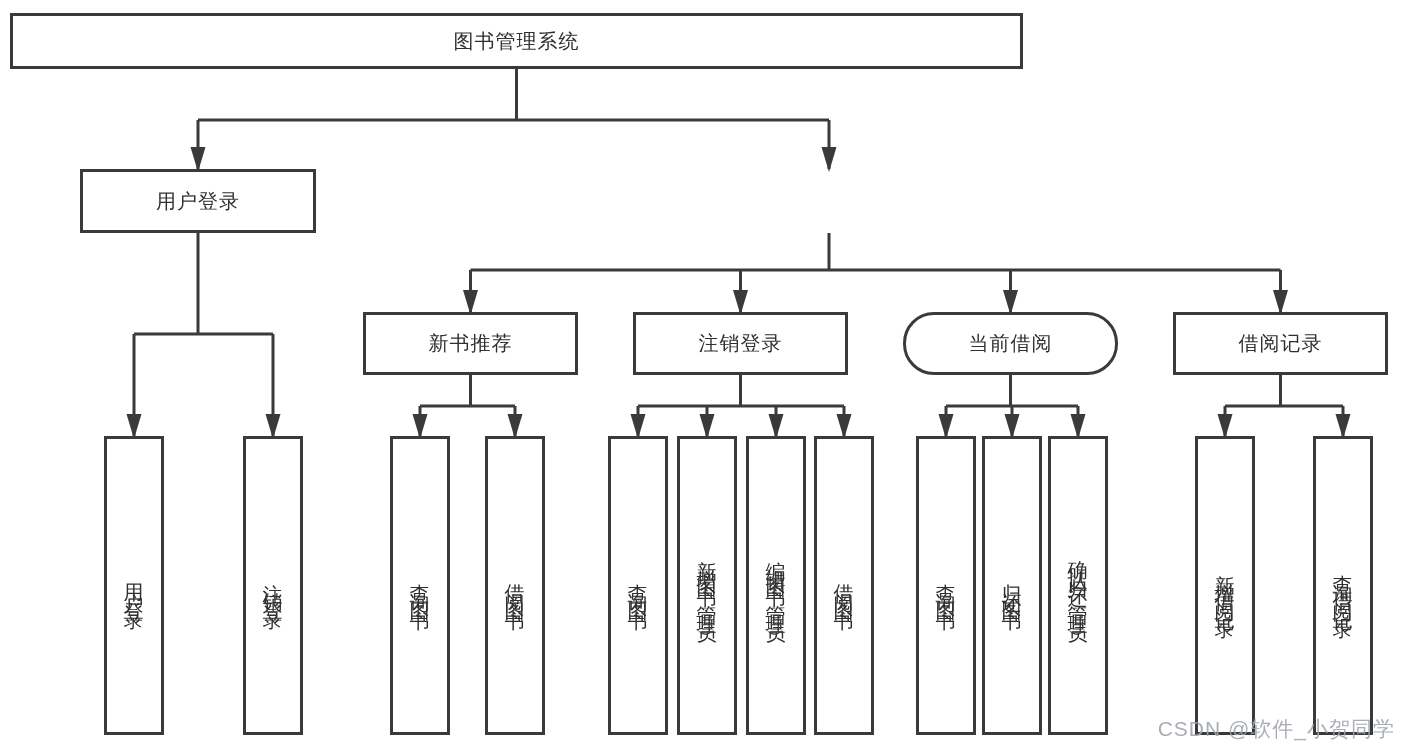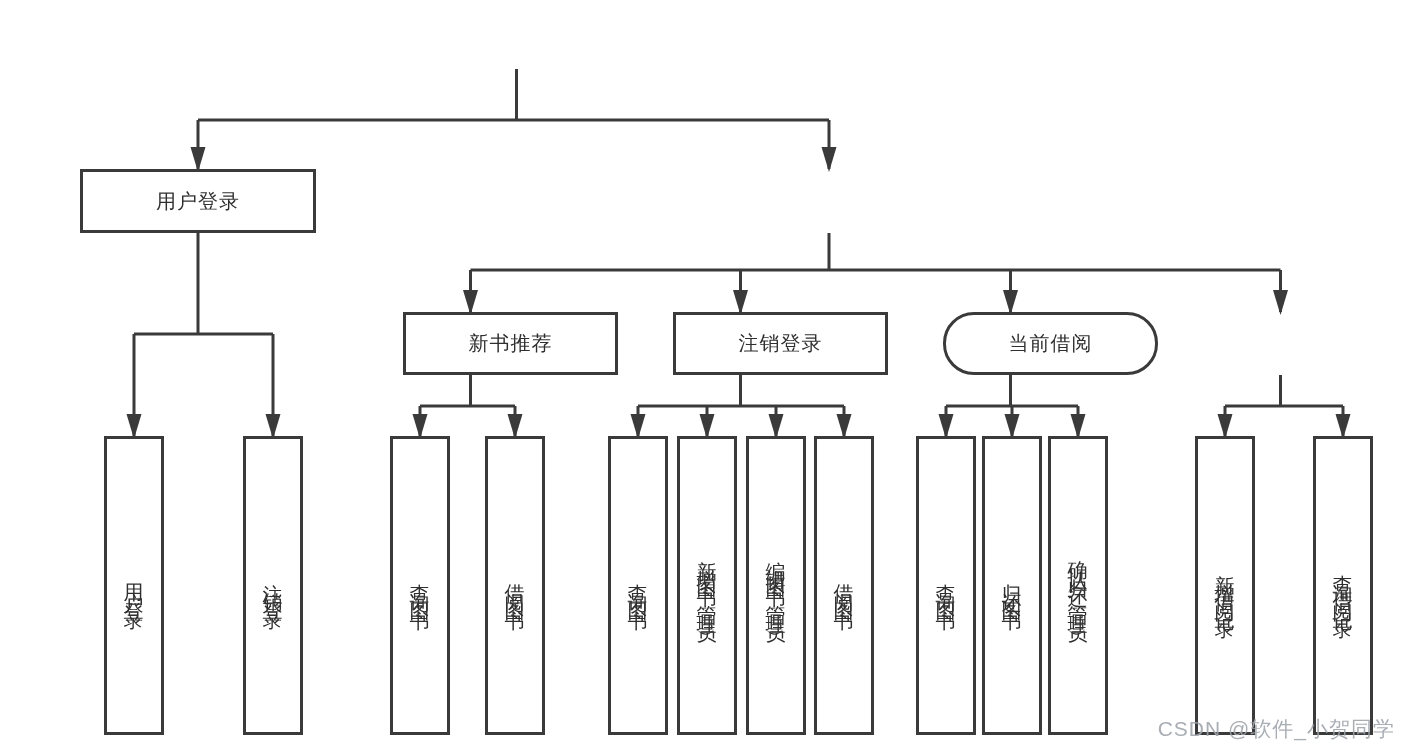--- a/index.html
+++ b/index.html
@@ -36,21 +36,21 @@
   .leaf span {
     writing-mode:vertical-lr;
     text-orientation:mixed;
     letter-spacing:9px;
     line-height:1;
   }
   
   #root-box  { left:10px;  top:13px;  width:1013px; height:56px; }
   #n-user    { left:80px;  top:169px; width:236px;  height:64px; }
   #n-books   { left:711px; top:169px; width:236px;  height:64px; }
-  .lvl3 { top:312px; width:215px; height:63px;margin-left:40px; }
+  .lvl3 { top:312px; width:215px; height:63px; }
   #g0 { left:363px; } #g1 { left:633px; } #g2 { left:903px;border-radius:31px; } #g3 { left:1173px; }
   
   #leaf-a1 { left:104px; }  #leaf-a2 { left:243px; }
   #leaf-b1 { left:390px; }  #leaf-b2 { left:485px; }
   #leaf-c1 { left:608px; }  #leaf-c2 { left:677px; } #leaf-c3 { left:746px; } #leaf-c4 { left:814px; }
   #leaf-d1 { left:916px; }  #leaf-d2 { left:982px; } #leaf-d3 { left:1048px; }
   #leaf-e1 { left:1195px; } #leaf-e2 { left:1313px; }
   #watermark {
     position:absolute;
     right:10px; bottom:4px;
@@ -102,26 +102,28 @@
       <polygon points="1004.5,414 1019.5,414 1012,439"></polygon>
       <polygon points="1070.5,414 1085.5,414 1078,439"></polygon>
     </g>
     <g>
       <path d="M1280.5 375 V406 M1225 406 H1343 M1225 406 V436 M1343 406 V436"></path>
       <polygon points="1217.5,414 1232.5,414 1225,439"></polygon>
       <polygon points="1335.5,414 1350.5,414 1343,439"></polygon>
     </g>
   </svg>
 
+  <div id="root-box" class="box">图书管理系统</div>
 
   <div id="n-user" class="box">用户登录</div>
 
   <div id="g0" class="box lvl3">新书推荐</div>
   <div id="g1" class="box lvl3">注销登录</div>
   <div id="g2" class="box lvl3">当前借阅</div>
+  <div id="g3" class="box lvl3">借阅记录</div>
 
   <div id="leaf-a1" class="leaf">
     <span>用户登录</span>
   </div>
   <div id="leaf-a2" class="leaf">
     <span>注销登录</span>
   </div>
 
   <div id="leaf-b1" class="leaf">
     <span>查询图书</span>

